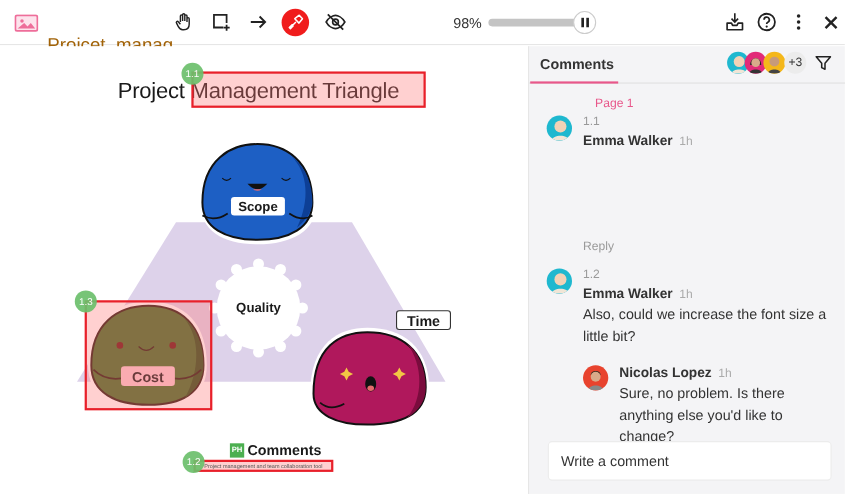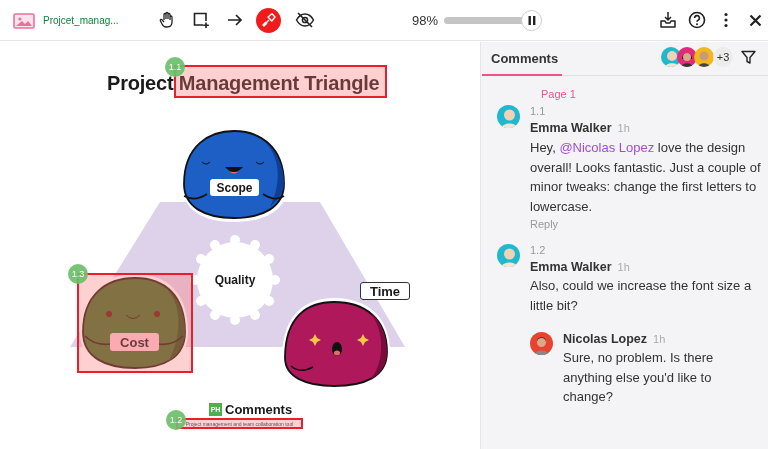--- a/index.html
+++ b/index.html
@@ -1,28 +1,28 @@
 <!DOCTYPE html>
 <html><head>
 <meta charset="utf-8">
 <style>
   * { box-sizing: border-box; margin: 0; padding: 0; }
   html, body { width: 768px; height: 449px; overflow: hidden; background: #fff; font-family: "Liberation Sans", "DejaVu Sans", sans-serif; color: #222; }
   .topbar { position: absolute; left: 0; top: 0; width: 768px; height: 41px; border-bottom: 1px solid #e6e6e6; background: #fff; }
   .tb-item { position: absolute; top: 0; height: 41px; display: flex; align-items: center; justify-content: center; }
-  .file-title { font-size: 10px; color: #15803d; }
+  .file-title { font-size: 17px; color: #a16207; margin-top: 20px; }
   .icon-btn { width: 26px; height: 26px; display: flex; align-items: center; justify-content: center; }
   .zoom-pct { font-size: 13px; color: #333; }
   .slider-track { position: absolute; left: 444px; top: 17px; width: 92px; height: 7px; border-radius: 4px; background: #c4c4c4; }
   .slider-thumb { position: absolute; left: 521px; top: 10px; width: 21px; height: 21px; border-radius: 50%; background: #fff; border: 1px solid #ccc; display: flex; align-items: center; justify-content: center; }
   .approve-btn { position: absolute; left: 561px; top: 7px; width: 88px; height: 27px; border: 1px solid #dedede; border-radius: 4px; background: #fff; display: flex; align-items: center; padding-left: 10px; font-size: 14px; color: #222; }
   .approve-count { position: absolute; right: 8px; top: 7px; width: 13px; height: 13px; border-radius: 50%; background: #bdbdbd; color: #fff; font-size: 9px; display: flex; align-items: center; justify-content: center; }
 
   .canvas { position: absolute; left: 0; top: 42px; width: 480px; height: 407px; background: #fff; }
-  .doc-title { position: absolute; left: 107px; top: 30px; font-size: 20px; font-weight: bold; color: #1a1a1a; letter-spacing: -0.2px; }
+  .doc-title { position: absolute; left: 107px; top: 30px; font-size: 20px; font-weight: normal; color: #1a1a1a; letter-spacing: -0.2px; }
   .hl-box { position: absolute; border: 2px solid #e8202a; background: rgba(255,120,120,0.35); }
   .pin { position: absolute; width: 20px; height: 20px; border-radius: 50%; background: #6cc06c; color: #fff; font-size: 9px; display: flex; align-items: center; justify-content: center; opacity: 0.92; }
   .blob-label { position: absolute; background: #fff; border-radius: 3px; font-weight: bold; font-size: 12px; color: #1a1a1a; display: flex; align-items: center; justify-content: center; }
   .proofhub { position: absolute; left: 209px; top: 360px; display: flex; align-items: center; font-size: 13px; font-weight: bold; color: #1a1a1a; }
   .ph-logo { width: 13px; height: 13px; background: #4caf50; color: #fff; font-size: 7px; display: flex; align-items: center; justify-content: center; margin-right: 3px; font-weight: bold; }
   .tagline { position: absolute; left: 176px; top: 376px; width: 127px; height: 11px; font-size: 5px; color: #555; display: flex; align-items: center; justify-content: center; }
 
   .panel { position: absolute; left: 480px; top: 42px; width: 288px; height: 407px; background: #f4f4f6; border-left: 1px solid #e6e6e6; }
   .panel-head { position: absolute; left: 0; top: 0; width: 288px; height: 34px; border-bottom: 1px solid #e0e0e0; text-align: right; }
   .tab-comments { position: absolute; left: 10px; top: 9px; font-size: 13px; font-weight: bold; color: #333; }
@@ -232,21 +232,20 @@
   <div class="avatar" style="left:16px;top:63px;width:23px;height:23px;background:#1fb8cf;">
     <svg width="23" height="23" viewBox="0 0 23 23">
         <circle cx="12.5" cy="10" r="5.5" fill="#f2d2b6"></circle>
         <path d="M4 23 C6 17 19 17 21 23 Z" fill="#f1e5d6"></path>
       </svg>
   </div>
   <div class="c-num" style="left:49px;top:63px;">1.1</div>
   <div class="c-author" style="left:49px;top:79px;">
     <span>Emma Walker</span><span class="c-time">1h</span>
   </div>
-  <div class="c-body" style="left:49px;top:96px;width:232px;"><span>Hey, </span><span class="mention">@Nicolas Lopez</span><span> love the design overall!  Looks fantastic. Just a couple of minor tweaks: change the first letters to lowercase.</span></div>
   <div class="c-reply" style="left:49px;top:176px;">Reply</div>
 
   <div class="avatar" style="left:16px;top:202px;width:23px;height:23px;background:#1fb8cf;">
     <svg width="23" height="23" viewBox="0 0 23 23">
         <circle cx="12.5" cy="10" r="5.5" fill="#f2d2b6"></circle>
         <path d="M4 23 C6 17 19 17 21 23 Z" fill="#f1e5d6"></path>
       </svg>
   </div>
   <div class="c-num" style="left:49px;top:202px;">1.2</div>
   <div class="c-author" style="left:49px;top:218px;">
@@ -259,13 +258,14 @@
         <path d="M7 9 C7 4 16 4 16 9 Z" fill="#3a2a20"></path>
         <circle cx="11.5" cy="10.5" r="4.5" fill="#d9a98a"></circle>
         <path d="M4 23 C6 17 17 17 19 23 Z" fill="#888"></path>
       </svg>
   </div>
   <div class="c-author" style="left:82px;top:290px;">
     <span>Nicolas Lopez</span><span class="c-time">1h</span>
   </div>
   <div class="c-body" style="left:82px;top:306px;width:200px;">Sure, no problem. Is there anything else you'd like to change?</div>
 
+  <div class="comment-input">Write a comment</div>
 </div>
 
 </body></html>

